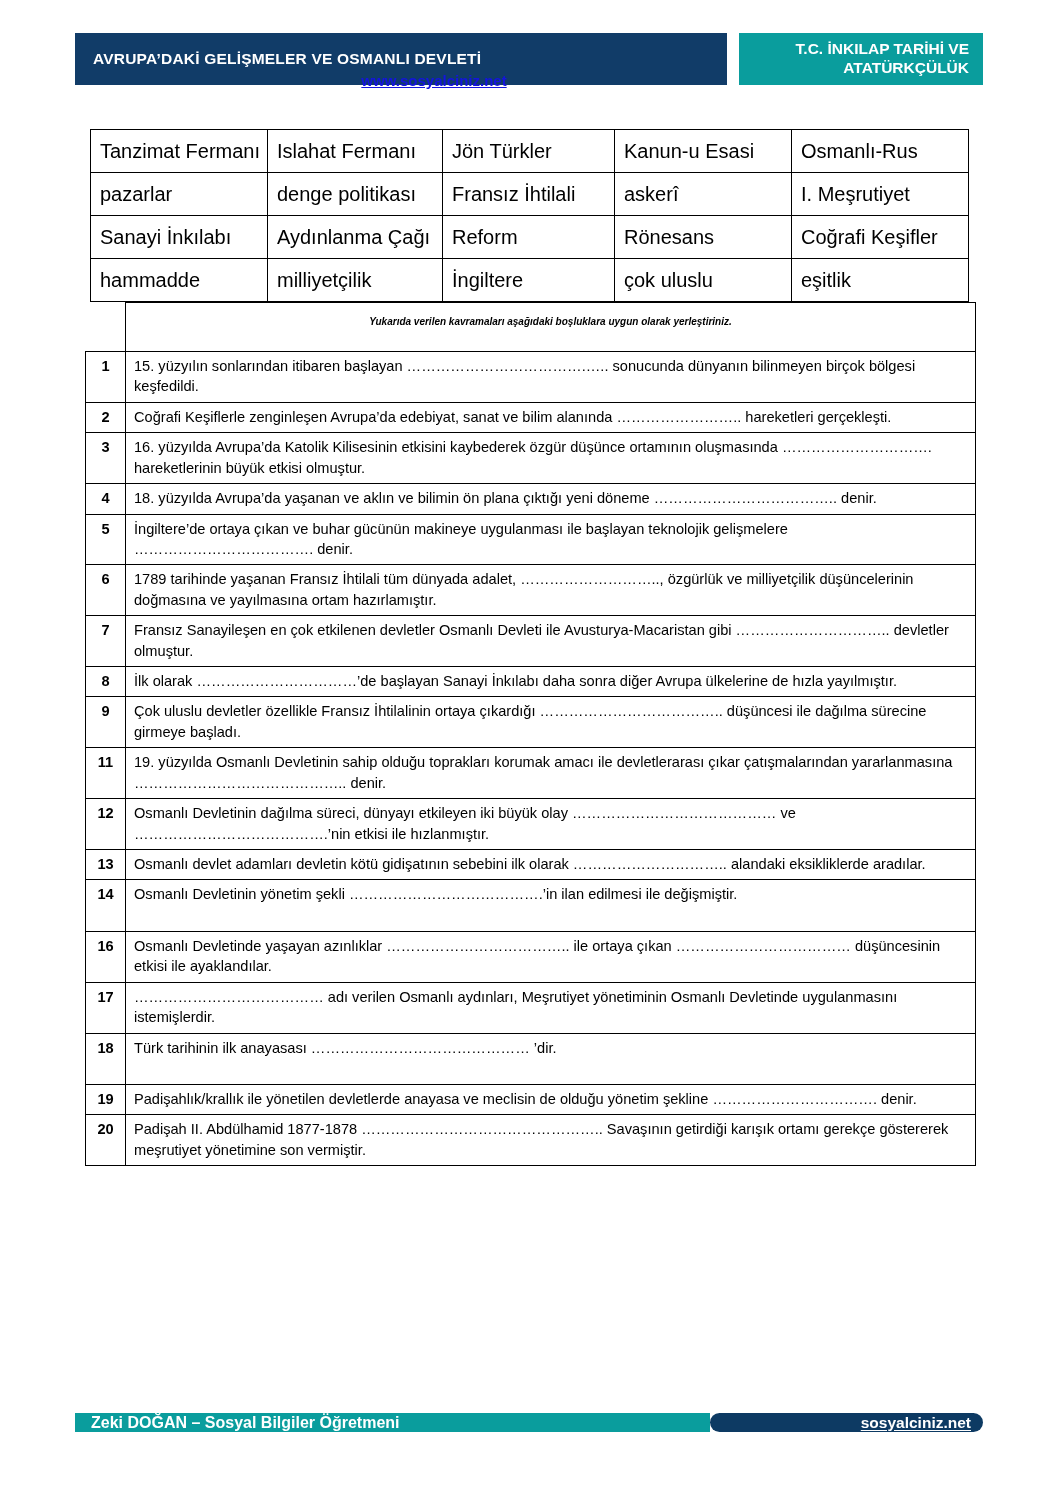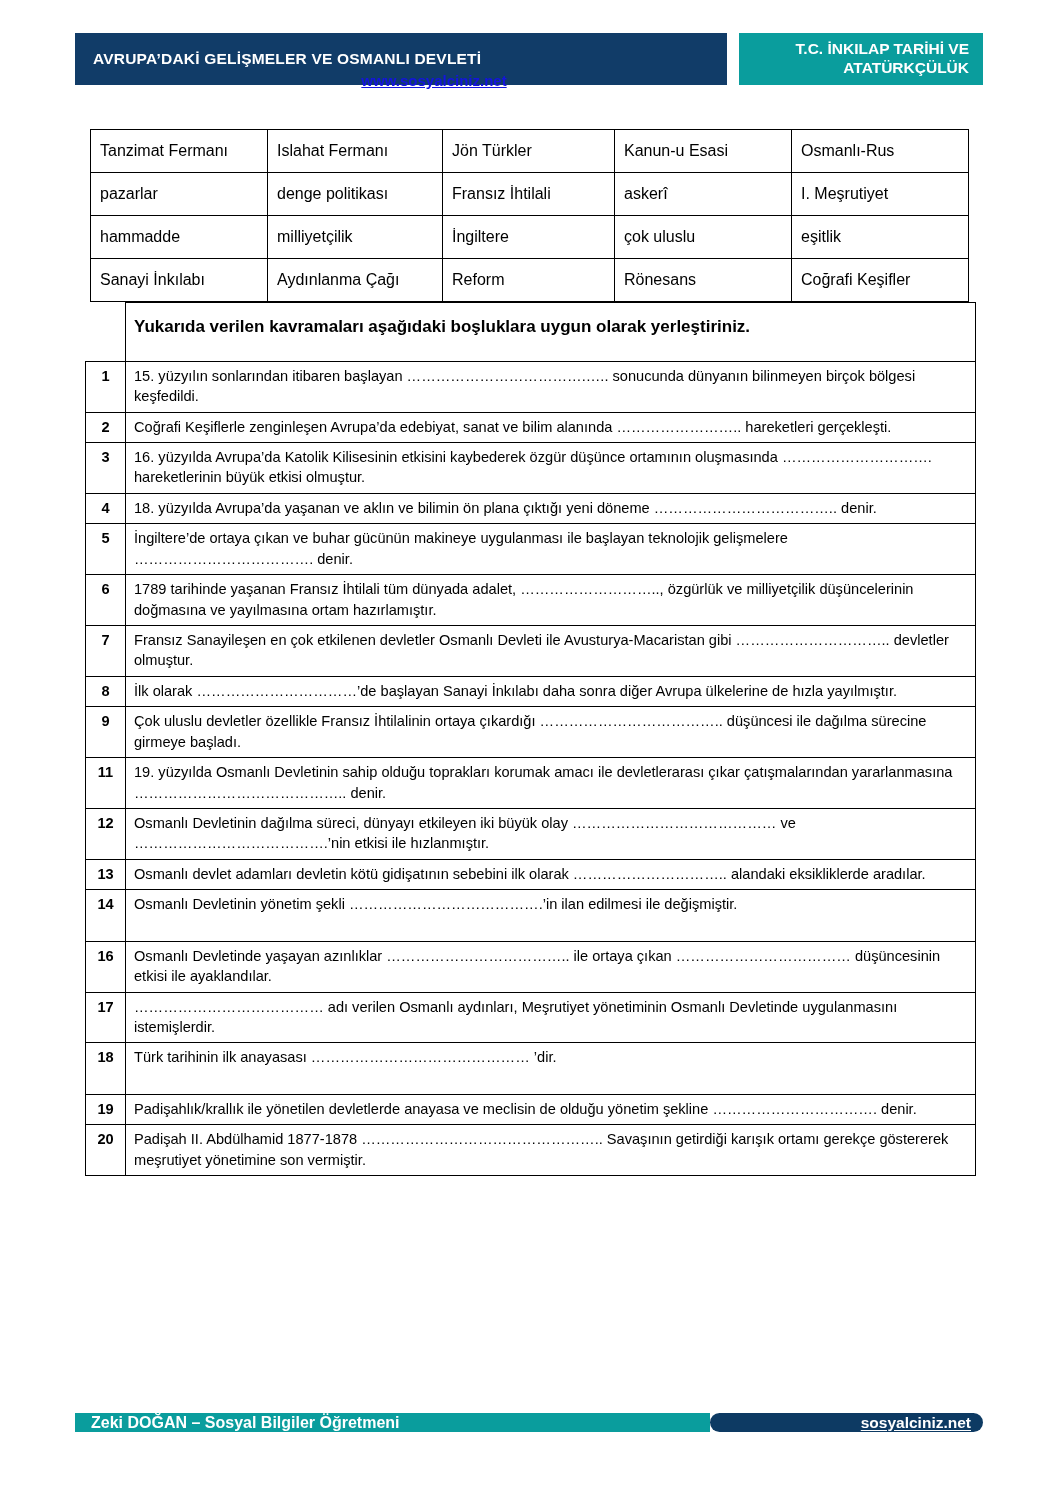--- a/index.html
+++ b/index.html
@@ -83,21 +83,21 @@
     left: 90px;
     top: 129px;
     width: 878px;
     border-collapse: collapse;
     table-layout: fixed;
   }
   .wordbank td {
     border: 1.6px solid #000000;
     height: 36px;
     padding: 3px 9px;
-    font-size: 16px;
+    font-size: 20px;
     vertical-align: middle;
     line-height: 1.15;
     white-space: nowrap;
     overflow: hidden;
   }
   .wordbank col.c1 { width: 177px; }
   .wordbank col.c2 { width: 175px; }
   .wordbank col.c3 { width: 172px; }
   .wordbank col.c4 { width: 177px; }
   .wordbank col.c5 { width: 177px; }
@@ -122,28 +122,29 @@
     padding: 4px 6px 5px 8px;
     box-sizing: border-box;
   }
   .qtable td.numcell {
     text-align: center;
     font-weight: bold;
     padding: 4px 2px;
     font-size: 14.6px;
   }
   .qtable tr.instruction td {
-    text-align: left;
-    font-weight: bold;
-    font-size: 17px;
+    text-align: center;
+    font-weight: bold;
+    font-size: 10px;
     border-left: 1.4px solid #000000;
     border-top: 1.4px solid #000000;
     border-right: 1.4px solid #000000;
     border-bottom: 1.4px solid #000000;
     padding: 12px 8px 22px 8px;
+    font-style: italic;
   }
   .qtable tr.instruction td.blankcorner {
     border-top: none;
     border-left: none;
     border-bottom: none;
   }
   .qtable td.tall { padding-bottom: 26px; }
 
   
   .footer-bar {
@@ -222,32 +223,32 @@
       <td>Osmanlı-Rus</td>
     </tr>
     <tr>
       <td>pazarlar</td>
       <td>denge politikası</td>
       <td>Fransız İhtilali</td>
       <td>askerî</td>
       <td>I. Meşrutiyet</td>
     </tr>
     <tr>
+      <td>Sanayi İnkılabı</td>
+      <td>Aydınlanma Çağı</td>
+      <td>Reform</td>
+      <td>Rönesans</td>
+      <td>Coğrafi Keşifler</td>
+    </tr>
+    <tr>
       <td>hammadde</td>
       <td>milliyetçilik</td>
       <td>İngiltere</td>
       <td>çok uluslu</td>
       <td>eşitlik</td>
-    </tr>
-    <tr>
-      <td>Sanayi İnkılabı</td>
-      <td>Aydınlanma Çağı</td>
-      <td>Reform</td>
-      <td>Rönesans</td>
-      <td>Coğrafi Keşifler</td>
     </tr>
   </tbody>
 </table>
 
 <table class="qtable">
   <colgroup>
       <col class="num">
       <col class="body">
     </colgroup>
   <tbody>

